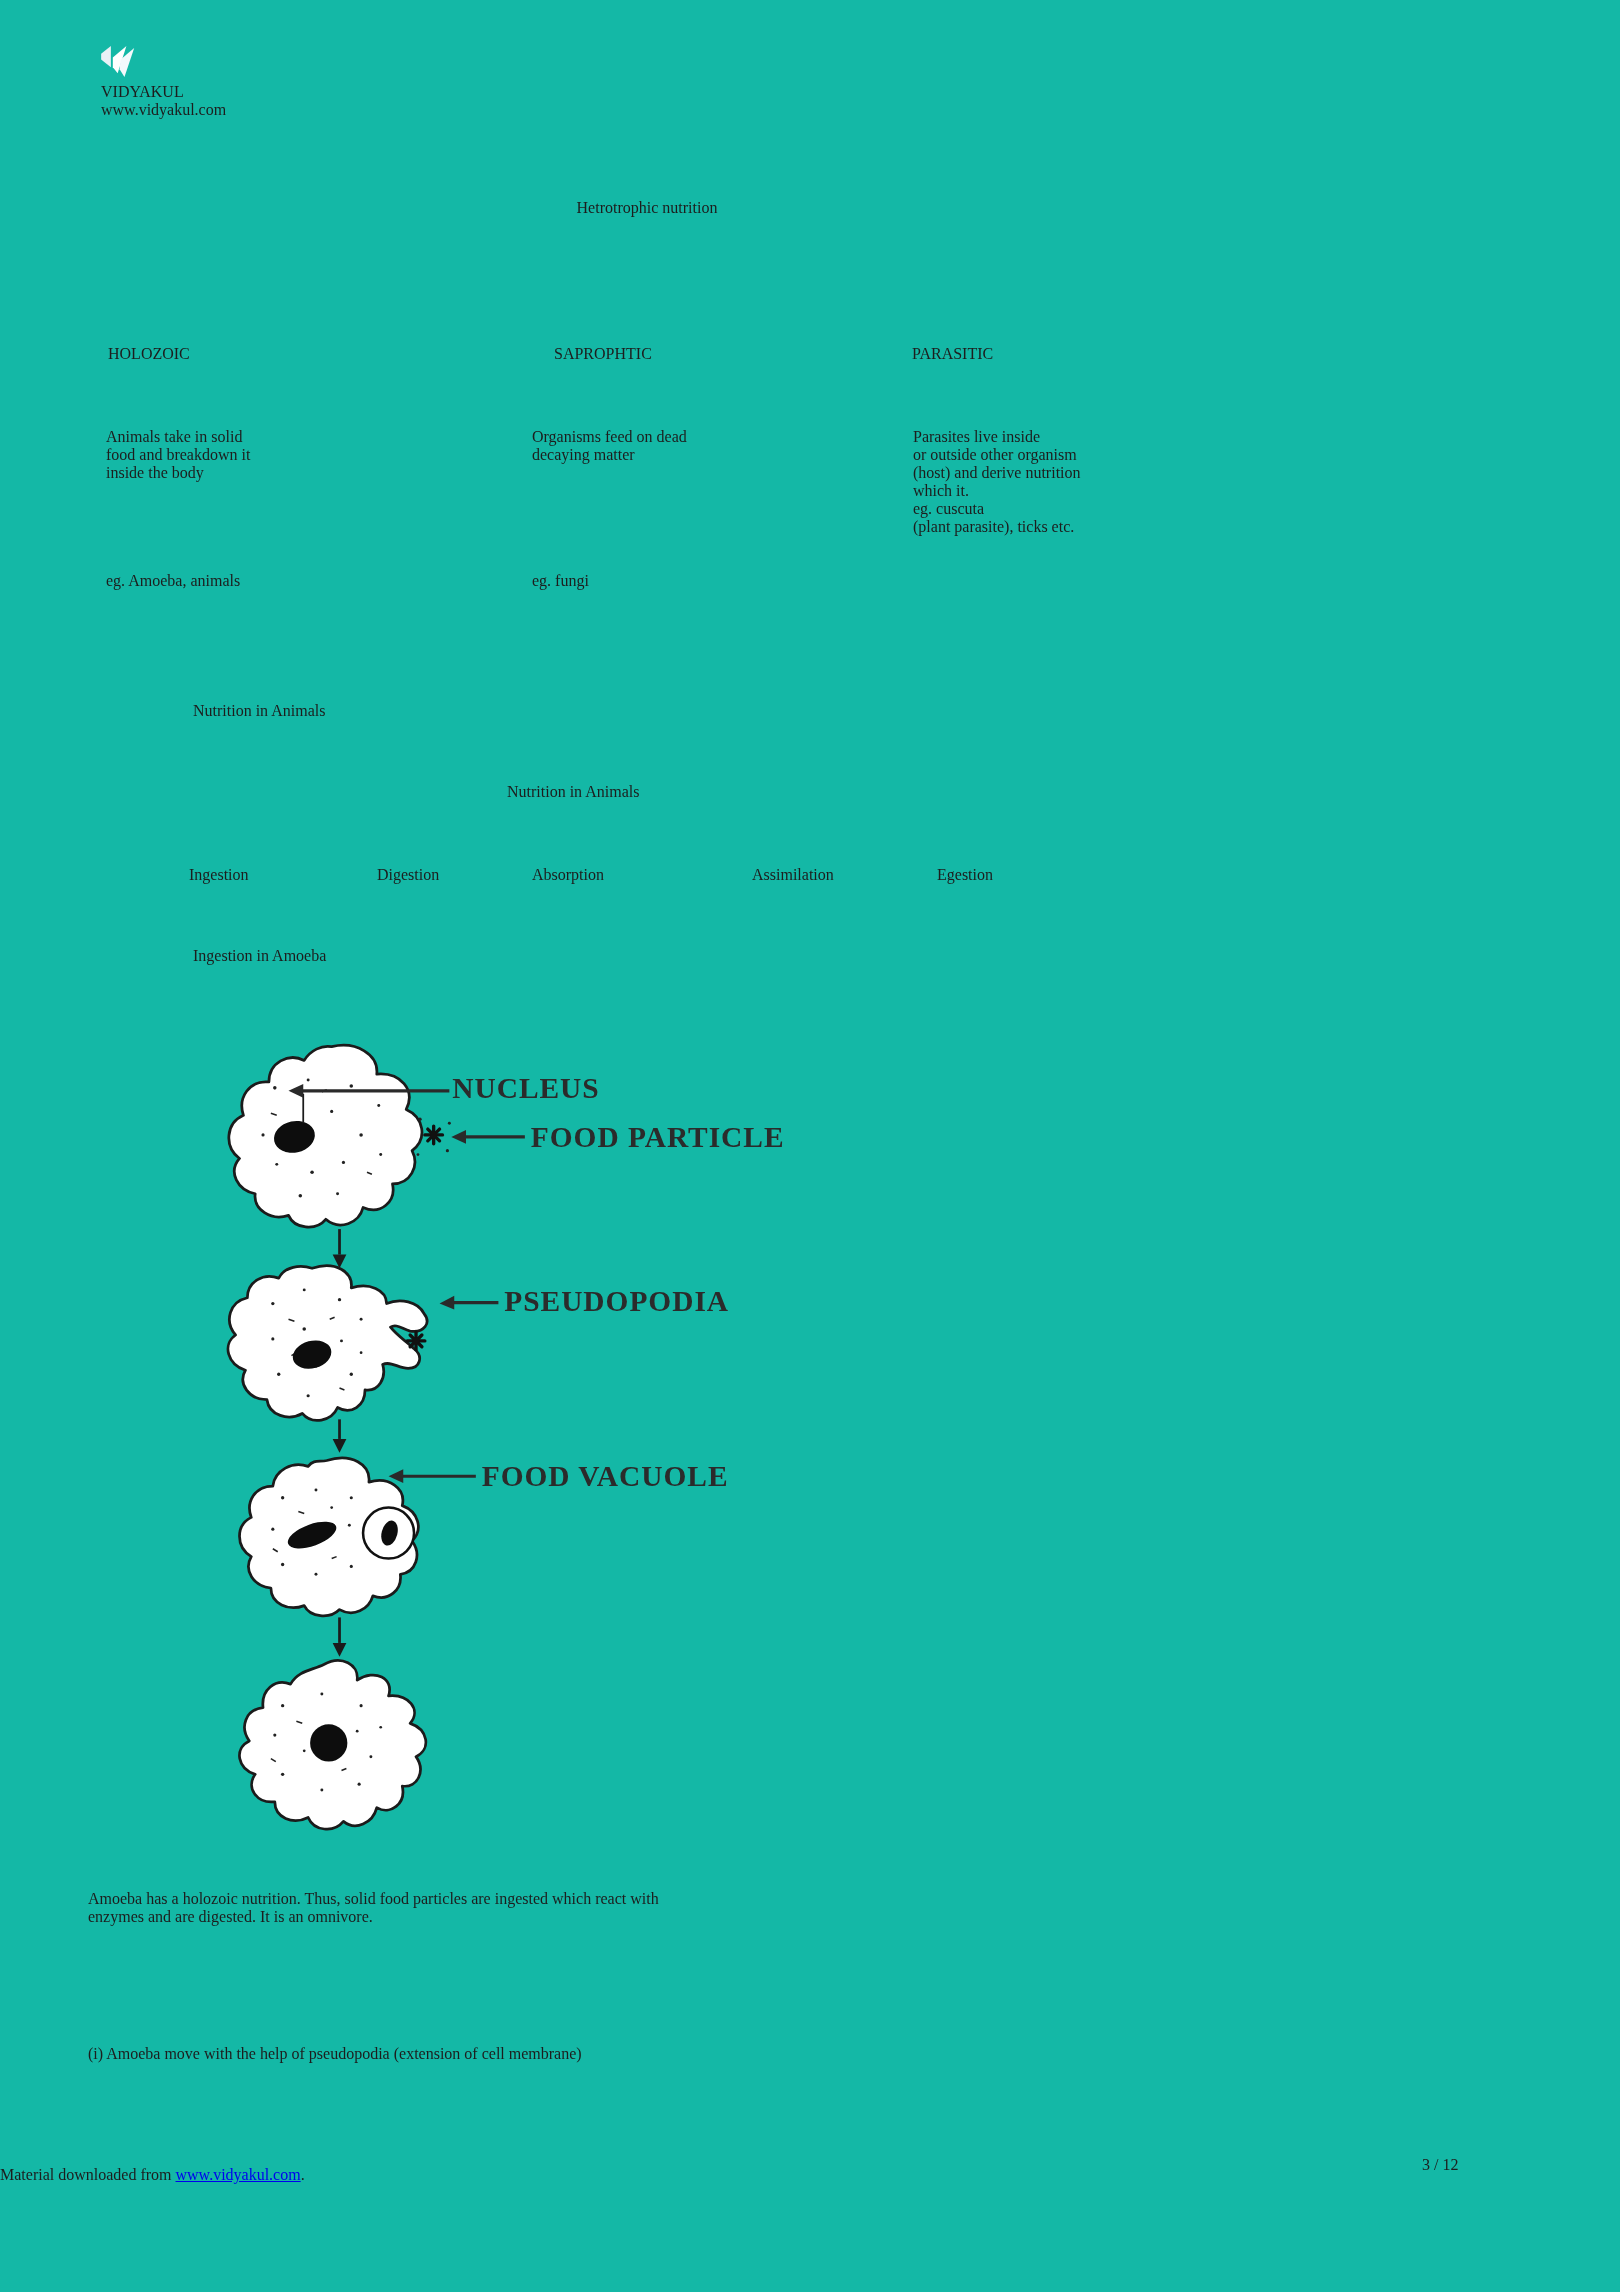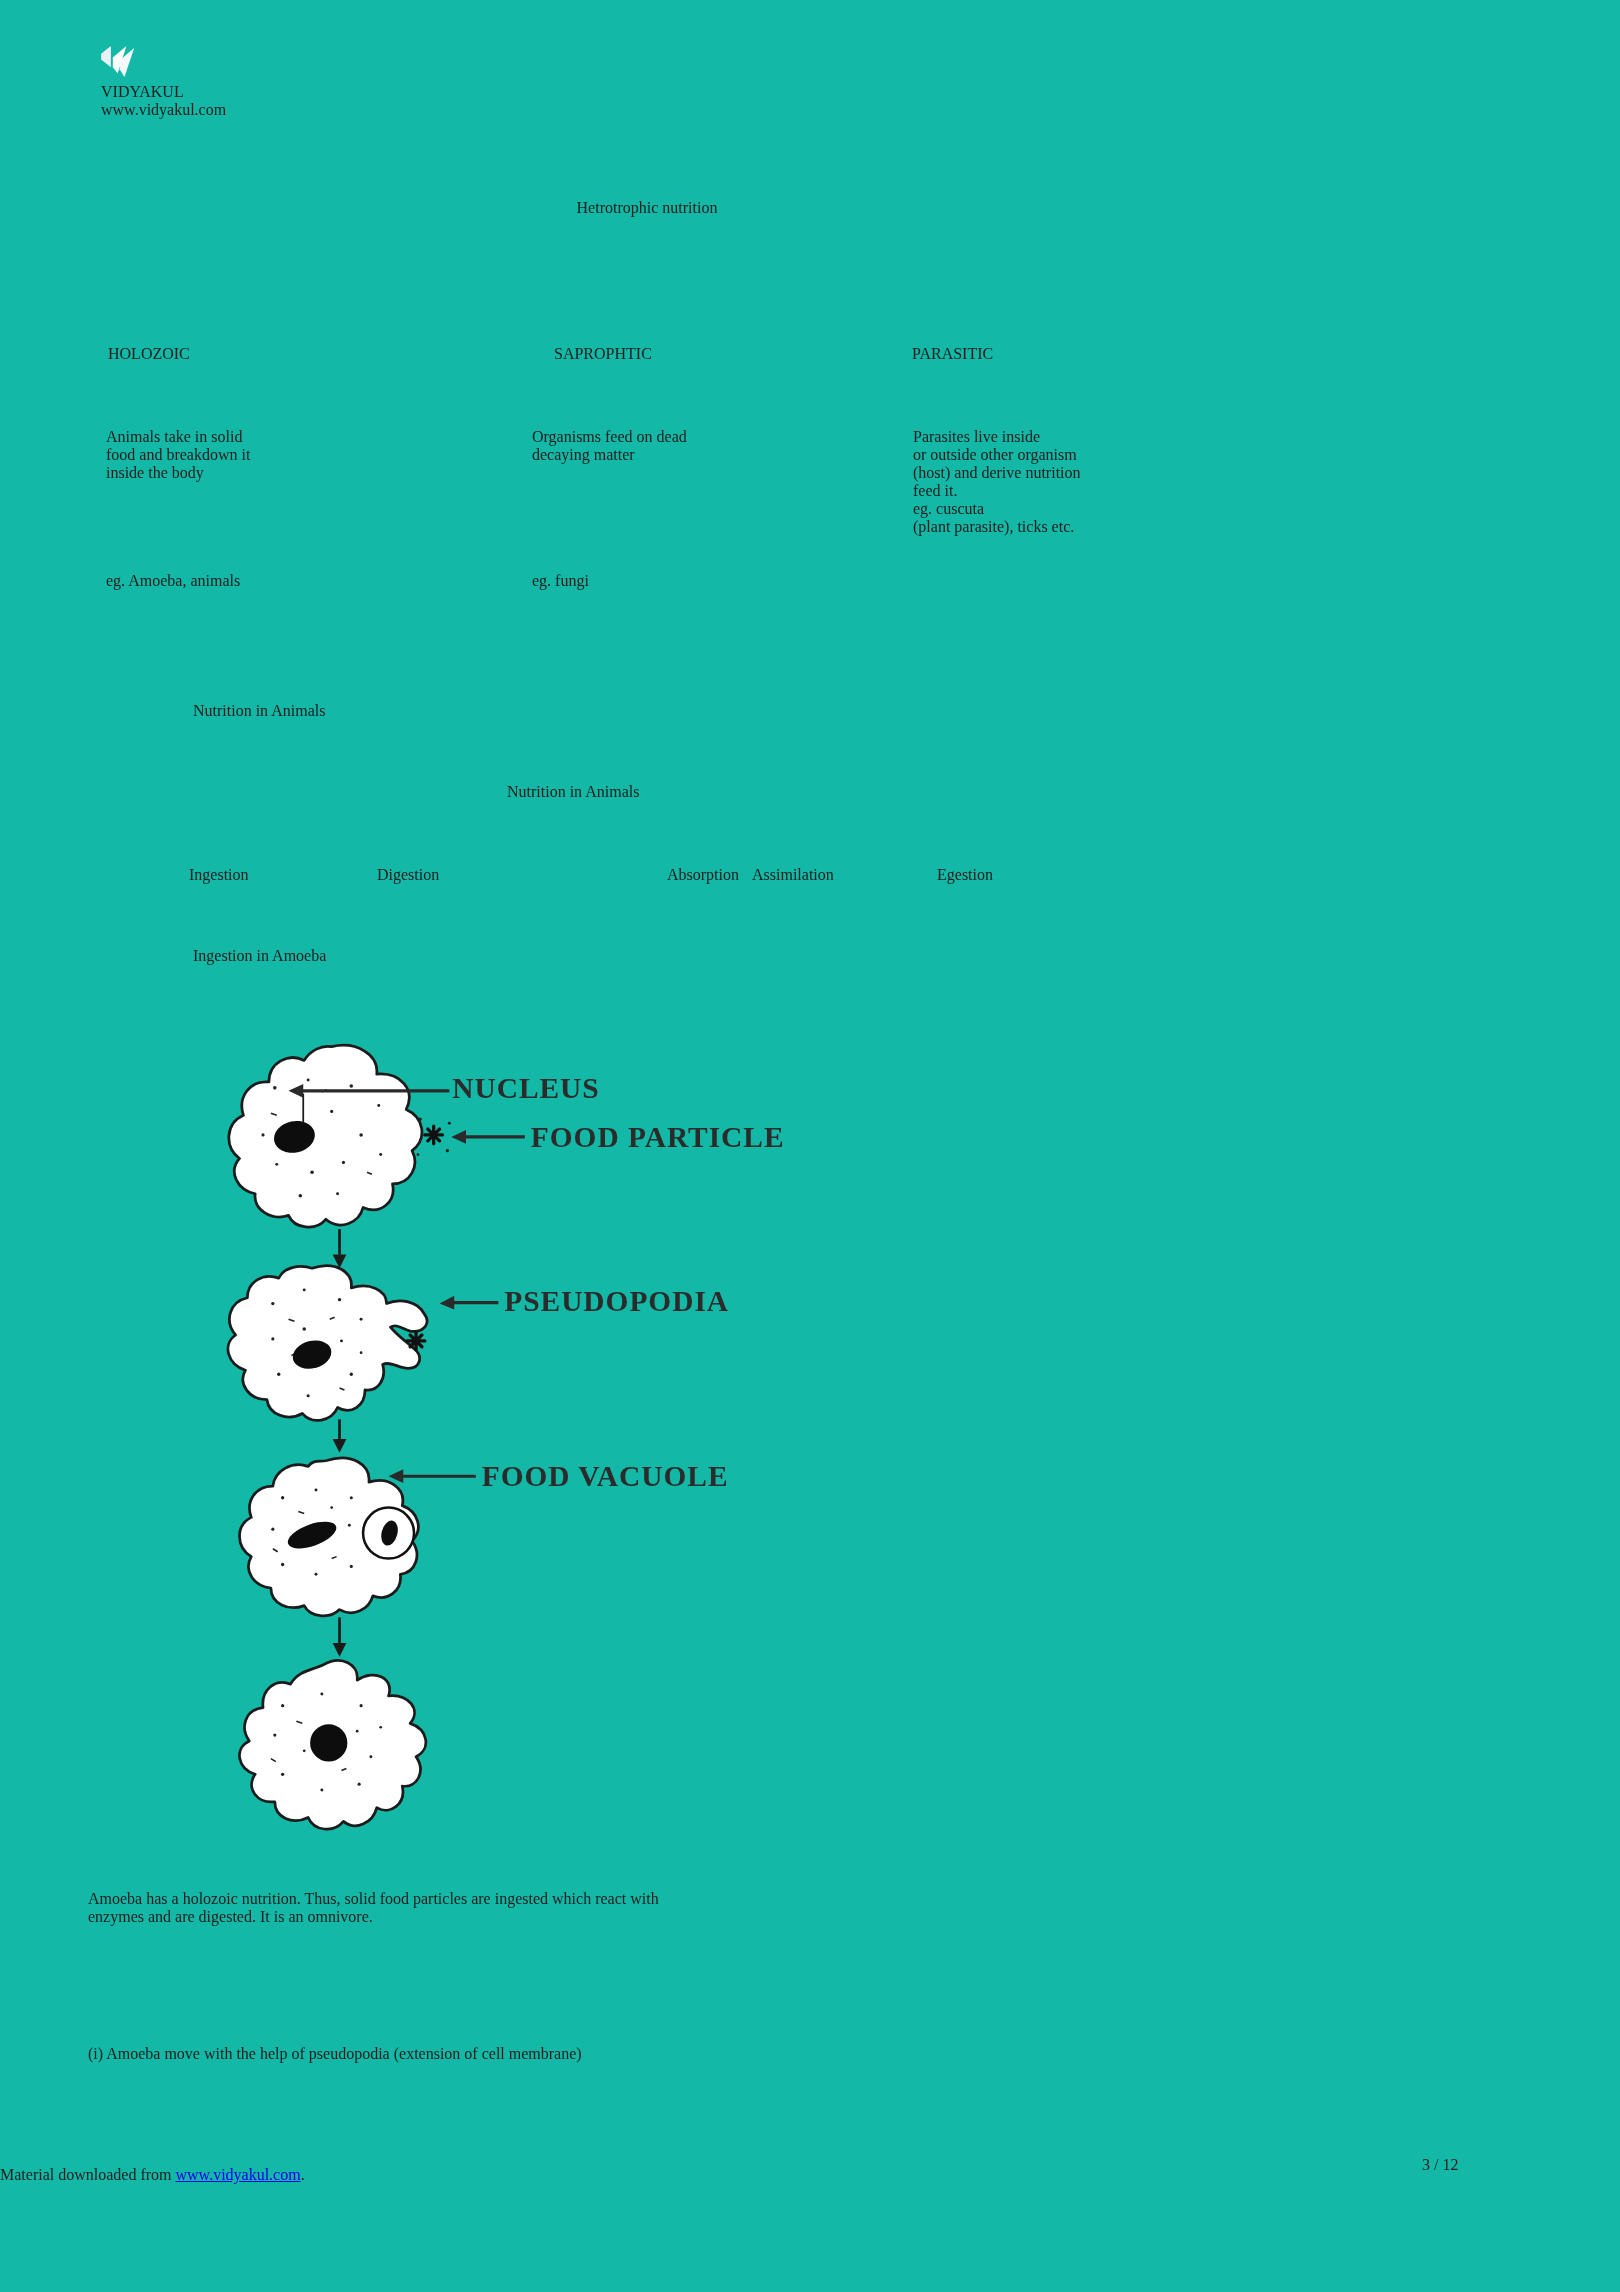--- a/index.html
+++ b/index.html
@@ -97,21 +97,21 @@
   <div class="abs fc-desc" style="left:532px;top:428px;">
     <div>Organisms feed on dead</div>
     <div>decaying matter</div>
   </div>
   <div class="abs fc-desc" style="left:532px;top:572px;">eg. fungi</div>
 
   <div class="abs fc-desc" style="left:913px;top:428px;">
     <div>Parasites live inside</div>
     <div>or outside other organism</div>
     <div>(host) and derive nutrition</div>
-    <div>feed it.</div>
+    <div>which it.</div>
     <div>eg. cuscuta</div>
     <div>(plant parasite), ticks etc.</div>
   </div>
 
   <div class="abs bullet-dot" style="left:143px;top:723px;"></div>
   <div class="abs bullet-text" style="left:193px;top:702px;">Nutrition in Animals</div>
 
   <div class="abs fc2-title" style="left:507px;top:783px;width:294px;">Nutrition in Animals</div>
   <div class="abs vline" style="left:652px;top:810px;height:18.6px;"></div>
   <div class="abs fc-line" style="left:278px;top:828px;width:755px;height:5.9px;"></div>
@@ -122,21 +122,21 @@
   <div class="abs ah-d-sm" style="left:463px;top:855px;"></div>
   <div class="abs vline" style="left:657px;top:832px;height:23.5px;"></div>
   <div class="abs ah-d-sm" style="left:651px;top:855px;"></div>
   <div class="abs vline" style="left:844px;top:832px;height:23.5px;"></div>
   <div class="abs ah-d-sm" style="left:838px;top:855px;"></div>
   <div class="abs vline" style="left:1029px;top:832px;height:23.5px;"></div>
   <div class="abs ah-d-sm" style="left:1023px;top:855px;"></div>
 
   <div class="abs fc2-label" style="left:189px;top:866px;width:186px;">Ingestion</div>
   <div class="abs fc2-label" style="left:377px;top:866px;width:186px;">Digestion</div>
-  <div class="abs fc2-label" style="left:553px;top:866px;width:186px;text-align:right;">Absorption</div>
+  <div class="abs fc2-label" style="left:532px;top:866px;width:186px;">Absorption</div>
   <div class="abs fc2-label" style="left:752px;top:866px;width:186px;">Assimilation</div>
   <div class="abs fc2-label" style="left:937px;top:866px;width:186px;">Egestion</div>
 
   <div class="abs bullet-dot" style="left:143px;top:968px;"></div>
   <div class="abs bullet-text" style="left:193px;top:947px;">Ingestion in Amoeba</div>
 
   <svg class="abs" style="left:214px;top:1029px;" width="608" height="814" viewBox="0 0 620 830">
 
     <path d="M 120,18 C 145,12 168,26 166,46 C 190,44 206,62 196,82 C 214,90 218,112 202,124
          C 210,140 200,158 182,158 C 186,176 170,190 152,182 C 148,198 128,206 114,194

